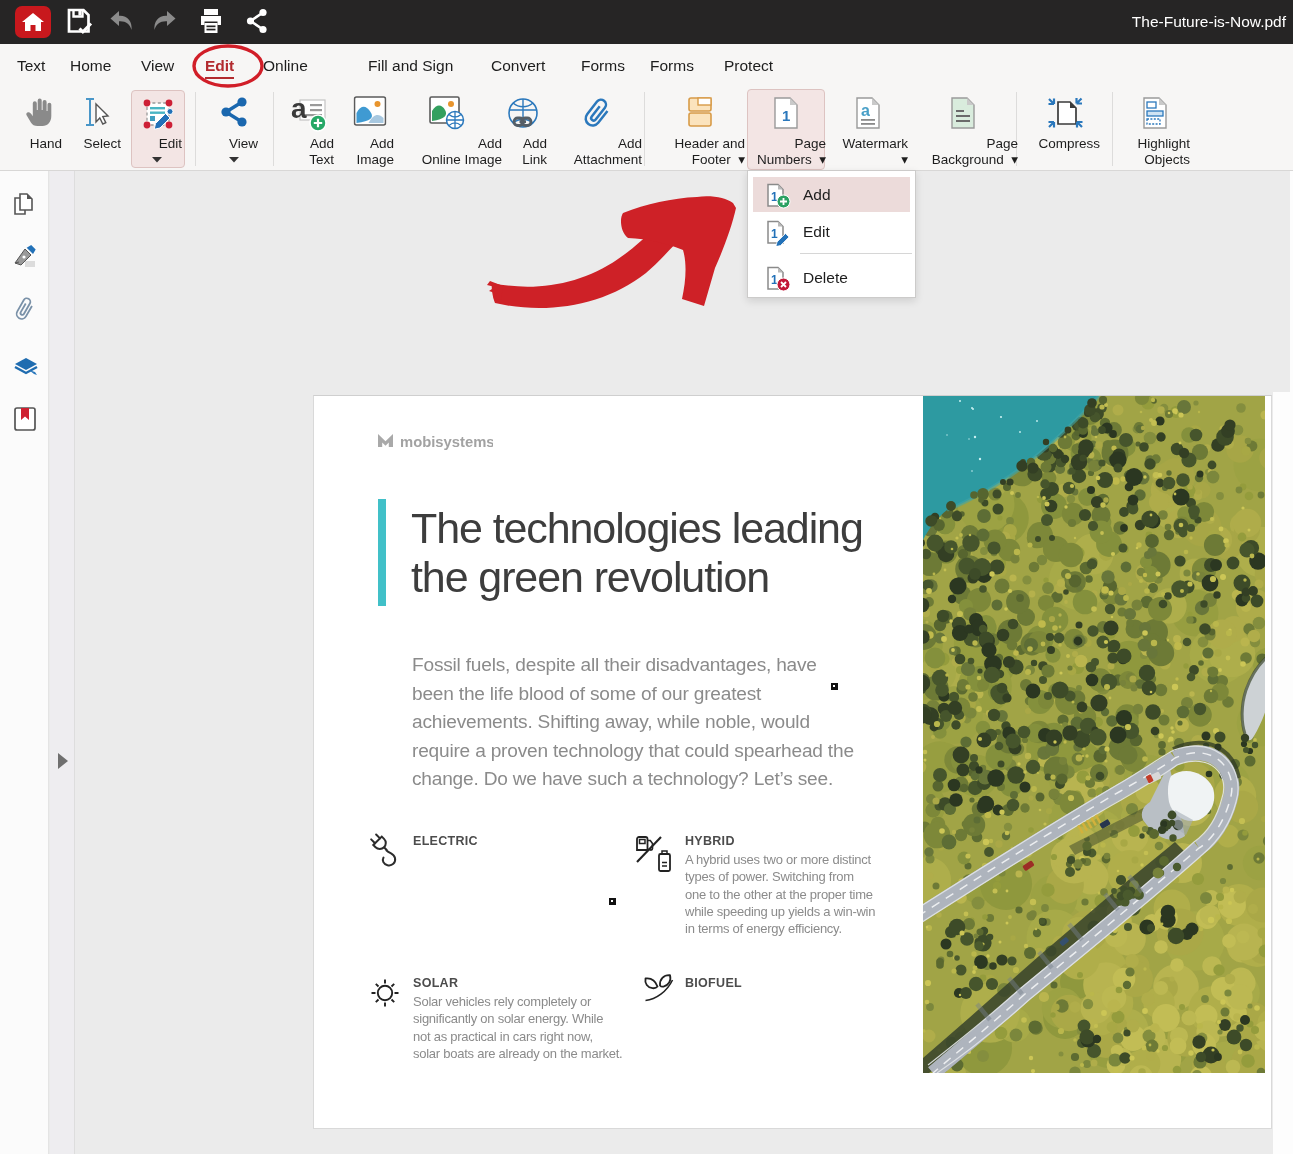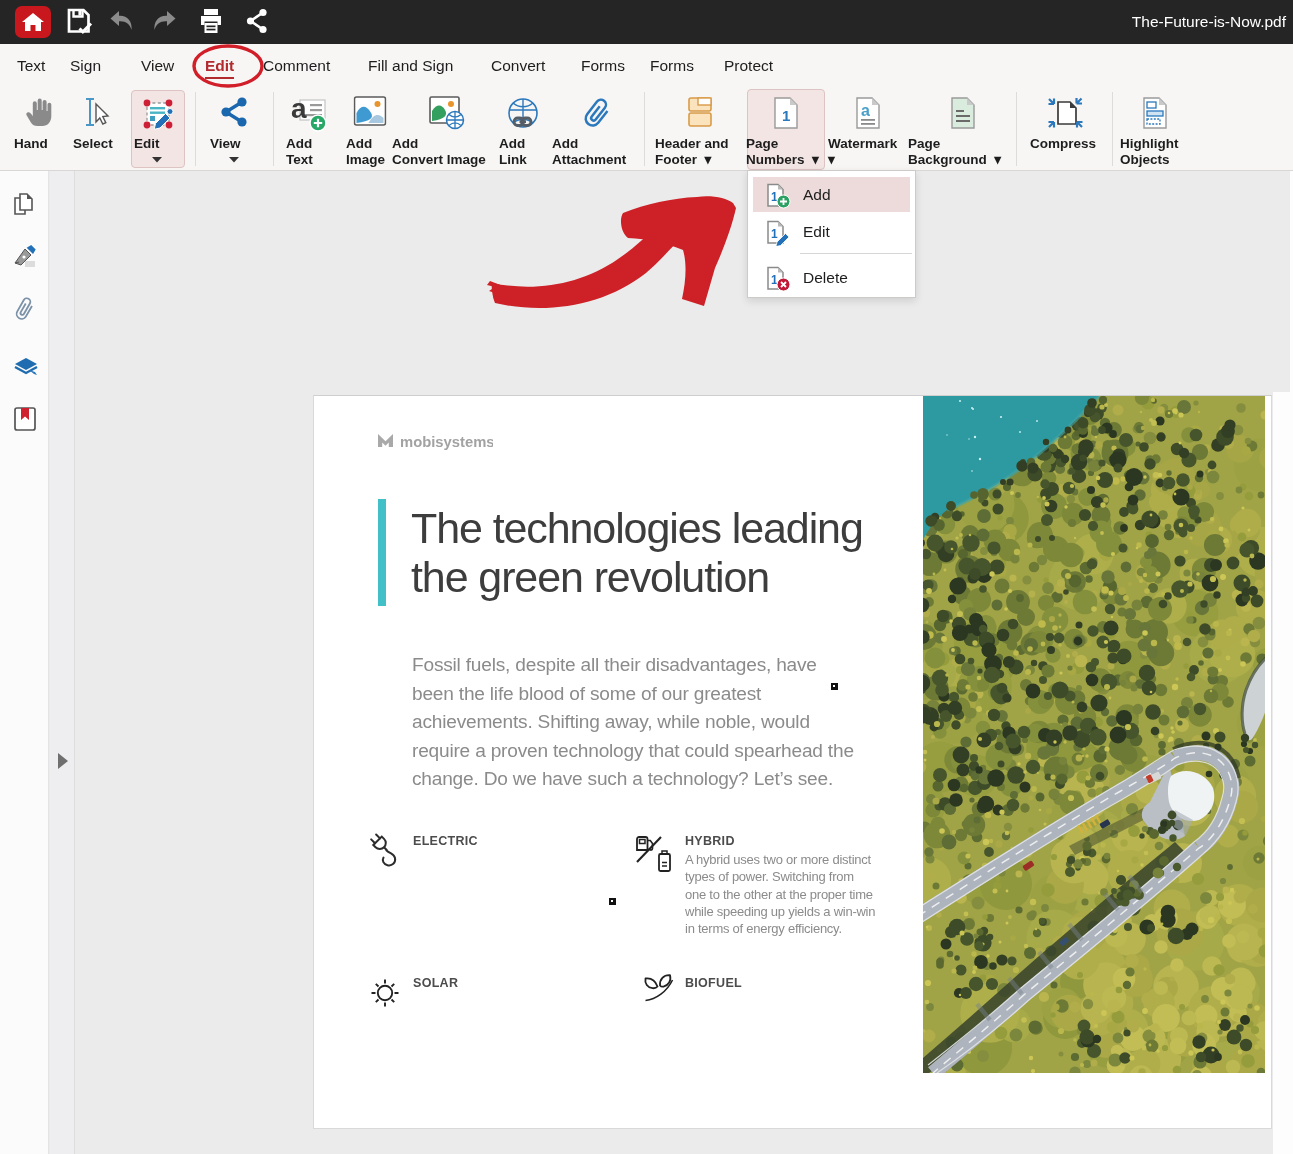--- a/index.html
+++ b/index.html
@@ -16,21 +16,21 @@
 #menubar { position:absolute; left:0; top:44px; width:1293px; height:44px; background:#f7f6f5; }
 .mitem { position:absolute; top:0; height:44px; line-height:44px; font-size:15.5px; color:#1d1d1d; }
 #m-edit { color:#b22a2e; font-weight:bold; }
 #m-edit:after { content:""; position:absolute; left:0; right:0; bottom:9px; height:2px; background:#b22a2e; }
 
 
 #toolbar { position:absolute; left:0; top:88px; width:1293px; height:83px; background:#f7f6f5; border-bottom:1px solid #d8d7d6; }
 .tsep { position:absolute; top:4px; width:1px; height:74px; background:#dddcdb; }
 .tbtn { position:absolute; top:0; text-align:center; }
 .ticon { position:absolute; left:50%; transform:translateX(-50%); top:8px; }
-.tlab { position:absolute; top:48px; width:100%; text-align:left; font-size:13.5px; color:#1d1d1d; line-height:16px;font-weight:bold; }
+.tlab { position:absolute; top:48px; width:100%; text-align:right; font-size:13.5px; color:#1d1d1d; line-height:16px; }
 .thl { position:absolute; background:#f3e5e4; border:1px solid #ddc3c1; border-radius:4px; }
 
 
 #sidebar { position:absolute; left:0; top:171px; width:49px; height:983px; background:#fbfbfb; border-right:1px solid #e4e4e4; }
 #gutter { position:absolute; left:50px; top:171px; width:25px; height:983px; background:#eeedf0; border-right:1px solid #dddddd; }
 .sicon { position:absolute; left:13px; }
 
 
 #canvas { position:absolute; left:76px; top:171px; width:1217px; height:983px; background:#ebebeb; }
 #scrollr { position:absolute; left:1273px; top:392px; width:20px; height:762px; background:#fdfdfd; }
@@ -86,24 +86,24 @@
       <circle cx="17" cy="4.5" r="3.6" fill="#fff"></circle>
       <circle cx="4.5" cy="13" r="3.6" fill="#fff"></circle>
       <circle cx="17" cy="21.5" r="3.6" fill="#fff"></circle>
       <path d="M4.5 13 L17 4.5 M4.5 13 L17 21.5" stroke="#fff" stroke-width="2.6"></path>
     </svg>
   <div id="fname">The-Future-is-Now.pdf</div>
 </div>
 
 <div id="menubar">
   <div class="mitem" style="left:17px">Text</div>
-  <div class="mitem" style="left:70px">Sign</div>
+  <div class="mitem" style="left:70px">Home</div>
   <div class="mitem" style="left:141px">View</div>
   <div class="mitem" id="m-edit" style="left:205px">Edit</div>
-  <div class="mitem" style="left:263px">Comment</div>
+  <div class="mitem" style="left:263px">Online</div>
   <div class="mitem" style="left:368px">Fill and Sign</div>
   <div class="mitem" style="left:491px">Convert</div>
   <div class="mitem" style="left:581px">Forms</div>
   <div class="mitem" style="left:650px">Forms</div>
   <div class="mitem" style="left:724px">Protect</div>
   <svg class="abs" style="left:190px;top:0px" width="76px" height="44px" viewBox="0 0 76 44">
       <ellipse cx="38" cy="22" rx="34" ry="20" fill="none" stroke="#d11e28" stroke-width="3.4"></ellipse>
     </svg>
 </div>
 
@@ -183,21 +183,21 @@
     <div class="tlab">Add<br>Image</div>
   </div>
   <div class="tbtn" style="left:392px;width:110px">
     <svg class="ticon" width="36" height="34" viewBox="0 0 36 34">
       <rect x="1" y="1" width="29" height="26" rx="1.5" fill="#fff" stroke="#5b5b5b" stroke-width="1.6"></rect>
       <path d="M3 25 V15 C8 7 13 9 16 14 C19 19 16 23 3 25 Z" fill="#33a05f"></path>
       <circle cx="22" cy="8" r="3" fill="#e8952e"></circle>
       <circle cx="26" cy="24" r="8.5" fill="#fff" stroke="#2b78bc" stroke-width="1.5"></circle>
       <path d="M26 15.5 v17 M17.5 24 h17 M20 18.5 c4 3.5 8 3.5 12 0 M20 29.5 c4 -3.5 8 -3.5 12 0" stroke="#2b78bc" stroke-width="1.3" fill="none"></path>
     </svg>
-    <div class="tlab">Add<br><span style="white-space:nowrap">Convert Image</span></div>
+    <div class="tlab">Add<br><span style="white-space:nowrap">Online Image</span></div>
   </div>
   <div class="tbtn" style="left:499px;width:48px">
     <svg class="ticon" width="36" height="36" viewBox="0 0 36 36">
       <circle cx="18" cy="17" r="14" fill="none" stroke="#2b78bc" stroke-width="1.6"></circle>
       <path d="M18 3 v28 M4 14 h28 M8 7 c6 5 14 5 20 0 M8 27 c6 -5 14 -5 20 0" stroke="#2b78bc" stroke-width="1.4" fill="none"></path>
       <g stroke="#555e66" stroke-width="2.8" fill="none">
           <rect x="9" y="22" width="9.5" height="7.5" rx="3.7"></rect>
           <rect x="16.5" y="22" width="9.5" height="7.5" rx="3.7"></rect>
           <path d="M14.5 25.7 h6.5"></path>
         </g>
@@ -332,20 +332,21 @@
   </div>
 
 <svg class="abs" style="left:367px;top:975px" width="36" height="36" viewBox="0 0 36 36">
     <g fill="none" stroke="#222" stroke-width="1.9">
       <circle cx="18" cy="18" r="7.2"></circle>
       <path d="M18 4.5 v4 M18 27.5 v4 M4.5 18 h4 M27.5 18 h4 M8.8 8.8 l2.7 2.7 M24.5 24.5 l2.7 2.7 M8.8 27.2 l2.7 -2.7 M24.5 11.5 l2.7 -2.7"></path>
     </g>
   </svg>
 <div class="fcell" style="left:413px;top:976px">
     <div class="fhead">SOLAR</div>
+    <div class="ftext">Solar vehicles rely completely or<br>significantly on solar energy. While<br>not as practical in cars right now,<br>solar boats are already on the market.</div>
   </div>
 
 <svg class="abs" style="left:643px;top:973px" width="36" height="30" viewBox="0 0 36 30">
     <g fill="none" stroke="#222" stroke-width="1.8" stroke-linejoin="round">
       <path d="M14.5 13.5 C12.5 8 8 4.8 2.5 5.5 C1.5 10.5 4.5 14.6 9.5 15.2 C11.5 15.4 13.5 14.8 14.5 13.5 Z"></path>
       <path d="M17 12.5 C16.5 6.5 20.5 1.8 27 2.2 C28.5 7.8 25.5 12.4 20.5 13.6 C19 13.9 17.8 13.5 17 12.5 Z"></path>
       <path d="M2.5 27.5 C13 26.5 24 18.5 29.5 7" stroke-width="1.6"></path>
     </g>
   </svg>
 <div class="fcell" style="left:685px;top:976px">

